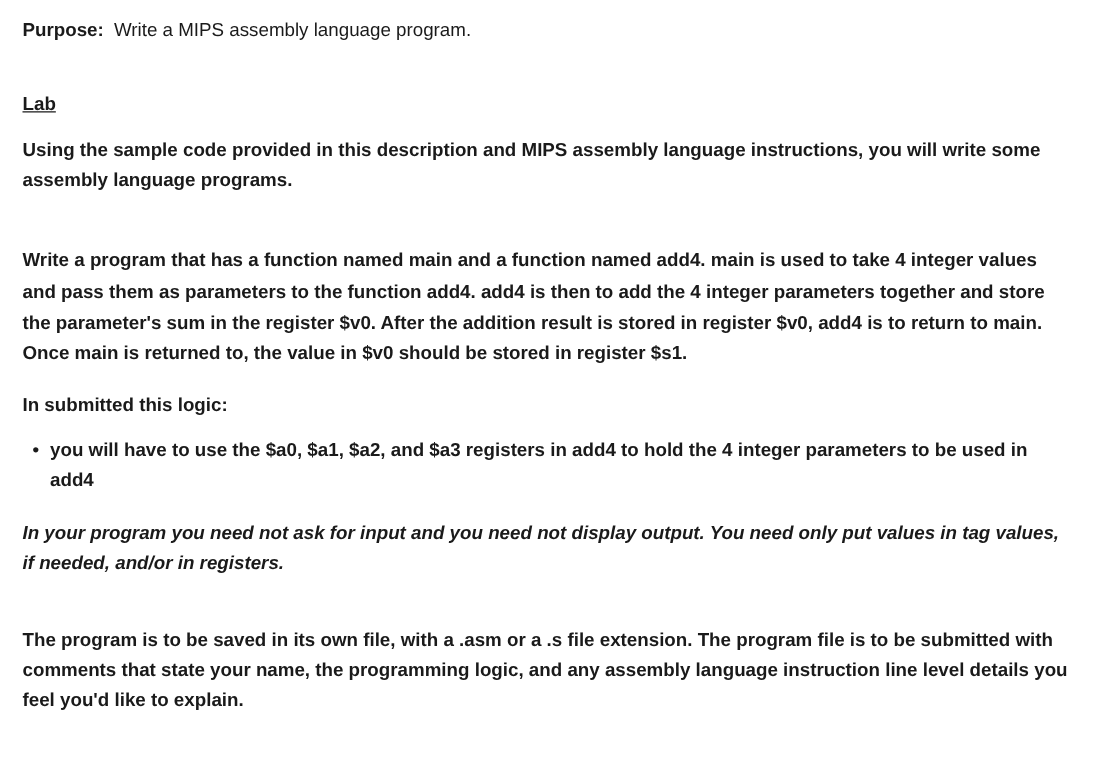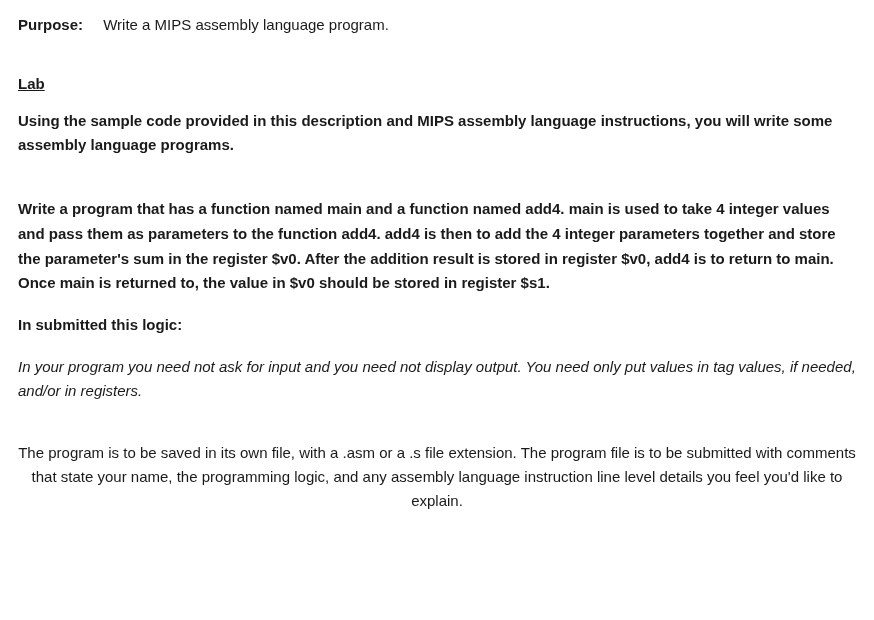--- a/index.html
+++ b/index.html
@@ -17,21 +17,21 @@
       width: 874px;
     }
     .purpose-line {
       margin-bottom: 36px;
     }
     .purpose-label {
       font-weight: 700;
     }
     .purpose-text {
       font-weight: 400;
-      margin-left: 16px;
+      margin-left: 4px;
     }
     .section-heading {
       font-weight: 700;
       margin-bottom: 14px;
       text-decoration: underline;
     }
     .intro-text {
       font-weight: 700;
       margin-bottom: 40px;
       line-height: 1.6;
@@ -57,44 +57,44 @@
       margin-bottom: 2px;
     }
     .bullet-list li::before {
       content: "•";
       position: absolute;
       left: -14px;
       font-weight: 700;
     }
     .italic-note {
       font-style: italic;
-      font-weight: 400;
+      font-weight: 700;
       line-height: 1.6;
       margin-bottom: 38px;
     }
     .closing-text {
-      font-weight: 400;
+      font-weight: 700;
       line-height: 1.6;
-      text-align: center;
     }
   </style>
 </head>
 <body>
 
 <div class="purpose-line">
   <span class="purpose-label">Purpose:</span>
   <span class="purpose-text">Write a MIPS assembly language program.</span>
 </div>
 
 <div class="section-heading">Lab</div>
 
 <div class="intro-text">Using the sample code provided in this description and MIPS assembly language instructions, you will write some assembly language programs.</div>
 
 <div class="main-spec">Write a program that has a function named main and a function named add4.  main is used to take 4 integer values and pass them as parameters to the function add4.  add4 is then to add the 4 integer parameters together and store the parameter's sum in the register $v0.  After the addition result is stored in register $v0, add4 is to return to main.  Once main is returned to, the value in $v0 should be stored in register $s1.</div>
 
 <div class="sub-heading">In submitted this logic:</div>
 
 <ul class="bullet-list">
+  <li>you will have to use the $a0, $a1, $a2, and $a3 registers in add4 to hold the 4 integer parameters to be used in add4</li>
 </ul>
 
 <div class="italic-note">In your program you need not ask for input and you need not display output.  You need only put values in tag values, if needed, and/or in registers.</div>
 
 <div class="closing-text">The program is to be saved in its own file, with a .asm or a .s file extension. The program file is to be submitted with comments that state your name, the programming logic, and any assembly language instruction line level details you feel you'd like to explain.</div>
 
 </body></html>

